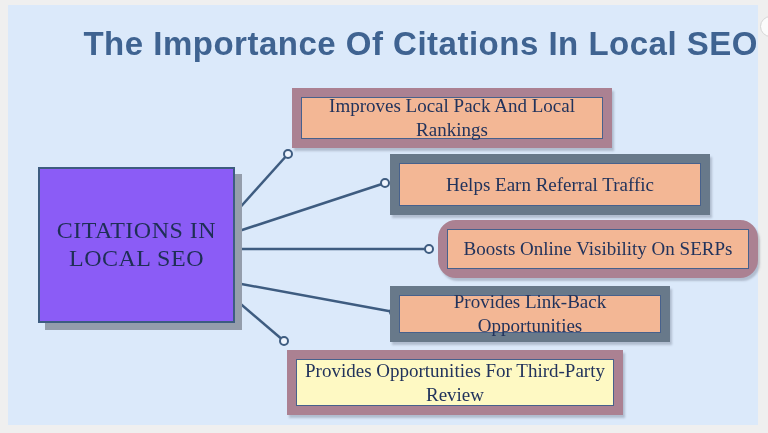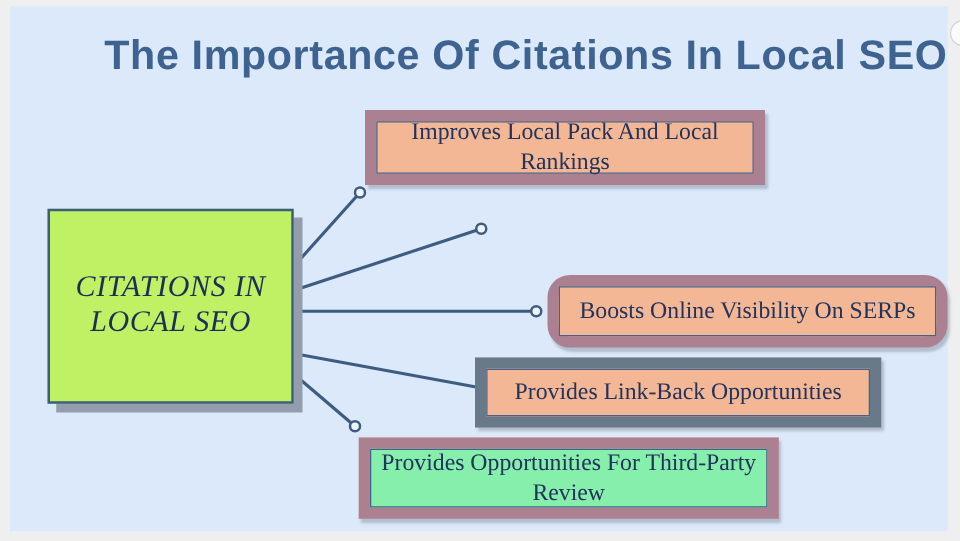--- a/index.html
+++ b/index.html
@@ -55,21 +55,21 @@
   .node-inner span {
     font-family:"Liberation Serif", serif;
     font-size:19px;
     color:#22335c;
     line-height:1.25;
     padding:0 8px;
   }
   .node1 { left:284px; top:83px;  width:320px; height:60px; }
   .node2 { left:382px; top:149px; width:320px; height:61px; }
   .node3 { left:430px; top:215px; width:320px; height:58px; }
-  .node4 { left:372px; top:281px; width:325px; height:56px; }
+  .node4 { left:382px; top:281px; width:280px; height:56px; }
   .node5 { left:279px; top:345px; width:336px; height:65px; }
   .corner-btn {
     position:absolute; left:760px; top:16px; width:21px; height:21px;
     border-radius:50%;
     background:#fbfbfb;
     border:1px solid #d5d5d5;
   }
 </style>
 </head>
 <body>
@@ -88,44 +88,49 @@
     </g>
     <g stroke="#3e5c80" stroke-width="2" fill="#eef4fd">
       <circle cx="280" cy="149" r="4"></circle>
       <circle cx="377" cy="178" r="4"></circle>
       <circle cx="421" cy="244" r="4"></circle>
       <circle cx="386" cy="307" r="4"></circle>
       <circle cx="276" cy="336" r="4"></circle>
     </g>
   </svg>
 
-  <div class="hub" style="background: #bef264; border-color: rgb(61, 92, 128); font-style: italic;">
+  <div class="hub" style="background: #8b5cf6; border-color: rgb(61, 92, 128);">
     <span style="color: rgb(30, 47, 85);">CITATIONS IN LOCAL SEO</span>
   </div>
 
   <div class="node node1" style="border-color: rgb(171, 129, 146);">
     <div class="node-inner" style="background: rgb(243, 183, 149); justify-content: flex-end;">
       <span style="color: rgb(34, 51, 92);">Improves Local Pack And Local Rankings</span>
     </div>
   </div>
 
+  <div class="node node2" style="border-color: rgb(104, 121, 138);">
+    <div class="node-inner" style="background: rgb(243, 183, 149);">
+      <span style="color: rgb(34, 51, 92);">Helps Earn Referral Traffic</span>
+    </div>
+  </div>
 
   <div class="node node3" style="border-color: rgb(171, 129, 146); border-radius: 18px;">
     <div class="node-inner" style="background: rgb(243, 183, 149);">
       <span style="color: rgb(34, 51, 92);">Boosts Online Visibility On SERPs</span>
     </div>
   </div>
 
   <div class="node node4" style="border-color: rgb(104, 121, 138);">
     <div class="node-inner" style="background: rgb(243, 183, 149);">
       <span style="color: rgb(34, 51, 92);">Provides Link-Back Opportunities</span>
     </div>
   </div>
 
   <div class="node node5" style="border-color: rgb(171, 129, 146);">
-    <div class="node-inner" style="background: #86efac;">
+    <div class="node-inner" style="background: #fef9c3;">
       <span style="color: rgb(34, 51, 92);">Provides Opportunities For Third-Party Review</span>
     </div>
   </div>
 
 </div>
 
 <div class="corner-btn"></div>
 
 </body></html>

